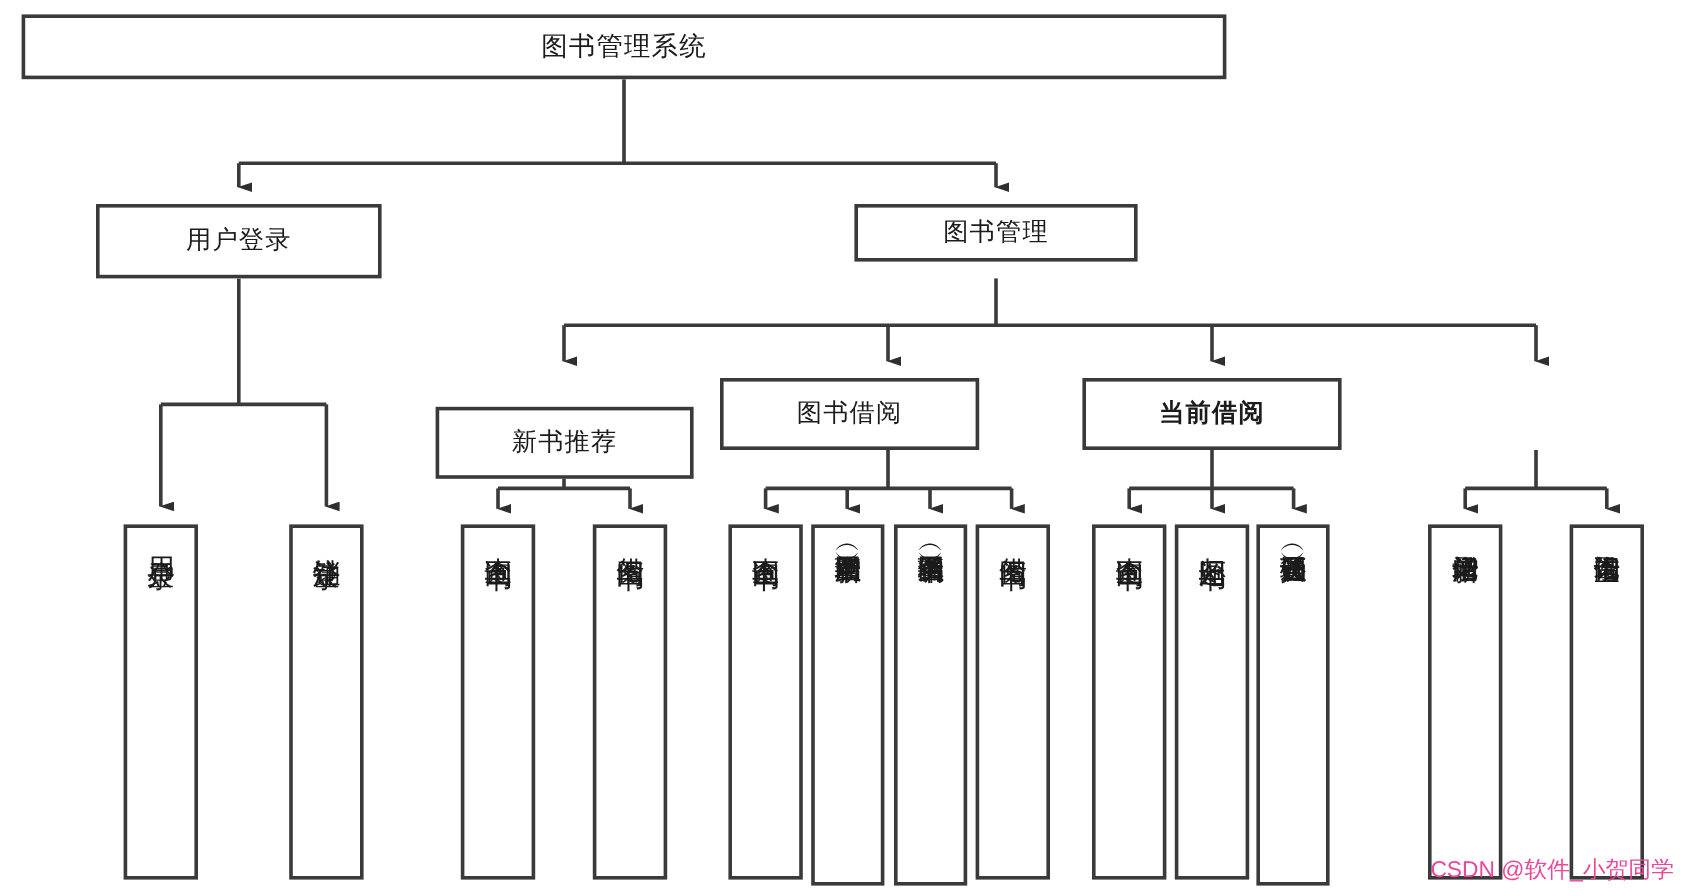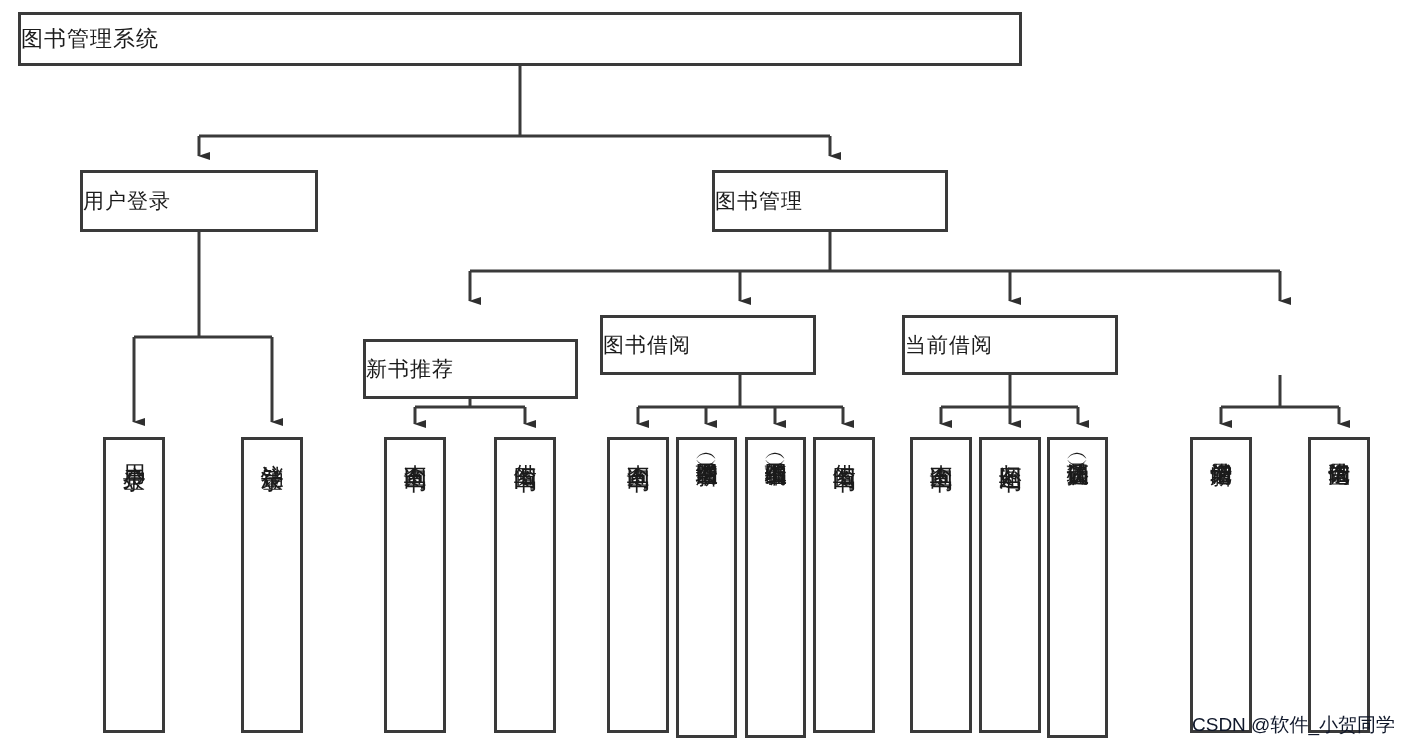--- a/index.html
+++ b/index.html
@@ -26,20 +26,21 @@
     height: 747px;
     pointer-events: none;
   }
   .node {
     position: absolute;
     box-sizing: border-box;
     border: 3px solid #3a3a3a;
     background: #ffffff;
     display: flex;
     align-items: center;
+    justify-content: center;
     color: #1b1b1b;
     z-index: 2;
   }
   .node .label {
     font-size: 21px;
     line-height: 1.15;
     letter-spacing: 1px;
     white-space: nowrap;
   }
   .node.root .label { font-size: 22px; }
@@ -59,21 +60,21 @@
   }
   .node.leaf.tall .label {
     font-size: 22px;
     letter-spacing: 0px;
   }
   .watermark {
     position: absolute;
     left: 1192px;
     top: 712px;
     font-size: 19px;
-    color: #0f172a;
+    color: #ec4899;
     white-space: nowrap;
     z-index: 3;
     font-family: "Liberation Sans", "DejaVu Sans", sans-serif;
   }
 </style>
 </head>
 <body>
 
 <div id="canvas">
 
@@ -127,31 +128,31 @@
     </g>
   </svg>
 
   <div class="node root" style="left:18px; top:12px; width:1004px; height:54px;">
     <span class="label">图书管理系统</span>
   </div>
 
   <div class="node" style="left:80px; top:170px; width:238px; height:62px;">
     <span class="label">用户登录</span>
   </div>
-  <div class="node" style="left:712px; top:170px; width:236px; height:62px;">
+  <div class="node" style="left:712px; top:170px; width:236px; height:48px;">
     <span class="label">图书管理</span>
   </div>
 
   <div class="node" style="left:363px; top:315px; width:215px; height:60px;margin-top:24px;">
     <span class="label">新书推荐</span>
   </div>
   <div class="node" style="left:600px; top:315px; width:216px; height:60px;">
     <span class="label">图书借阅</span>
   </div>
-  <div class="node" style="left:902px; top:315px; width:216px; height:60px;">
+  <div class="node" style="left:902px; top:315px; width:216px; height:60px;font-weight:bold;">
     <span class="label">当前借阅</span>
   </div>
 
   <div class="node leaf" style="left:103px; top:437px; width:62px; height:296px;">
     <span class="label">用户登录</span>
   </div>
   <div class="node leaf" style="left:241px; top:437px; width:62px; height:296px;">
     <span class="label">注销登录</span>
   </div>
 

